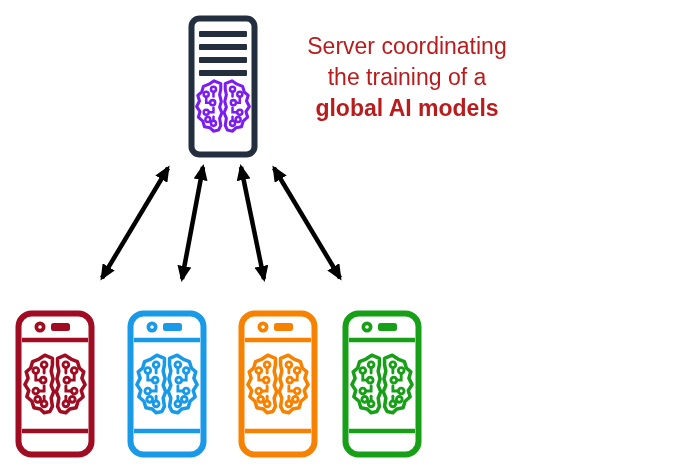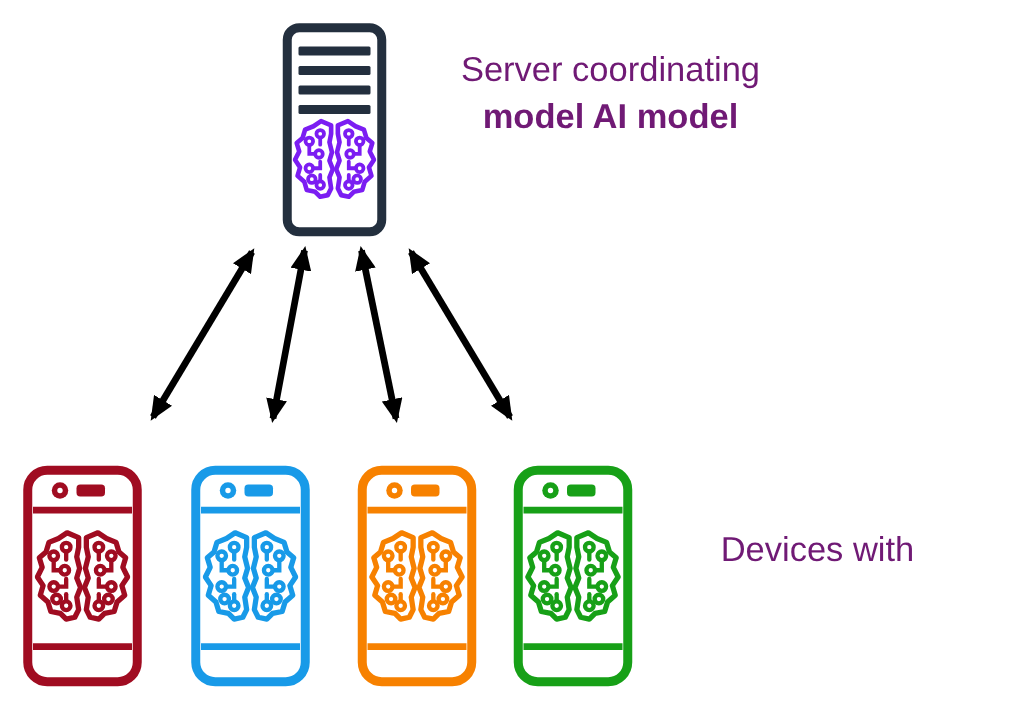--- a/index.html
+++ b/index.html
@@ -7,21 +7,21 @@
   body { font-family: "Liberation Sans", sans-serif; }
   .canvas {
     position: relative;
     width: 680px;
     height: 474px;
     background: #ffffff;
     overflow: hidden;
   }
   .abs { position: absolute; }
   .label {
-    color: #701a75;
+    color: #b91c1c;
     font-size: 23px;
     line-height: 31px;
     text-align: center;
     white-space: nowrap;
   }
   .label .bold { font-weight: bold; }
   svg { display: block; }
   .arrows-overlay { pointer-events: none; }
 </style>
 </head>
@@ -78,21 +78,22 @@
       <rect x="11" y="16" width="48" height="6" rx="1"></rect>
       <rect x="11" y="29" width="48" height="6" rx="1"></rect>
       <rect x="11" y="42" width="48" height="6" rx="1"></rect>
       <rect x="11" y="55" width="48" height="6" rx="1"></rect>
     </g>
     <use href="#brain-sym" xlink:href="#brain-sym" x="7" y="63" width="56" height="56" style="color: rgb(123, 29, 242);"></use>
   </svg>
 
   <div class="abs label" style="left:281px; top:31px; width:252px;">
     <div>Server coordinating</div>
-    <div class="bold">model AI model</div>
+    <div>the training of a</div>
+    <div class="bold">global AI models</div>
   </div>
 
   <svg class="abs arrows-overlay" style="left: 0px; top: 0px; color: rgb(0, 0, 0);" width="680" height="474" viewBox="0 0 680 474">
     <defs>
       <marker id="ah" viewBox="0 0 16 14" markerWidth="16" markerHeight="14" refX="13" refY="7" orient="auto-start-reverse" markerUnits="userSpaceOnUse">
         <path d="M0 0 L16 7 L0 14 Z" fill="currentColor"></path>
       </marker>
     </defs>
     <g stroke="currentColor" stroke-width="4.5">
       <line x1="168" y1="168" x2="102" y2="278" marker-start="url(#ah)" marker-end="url(#ah)"></line>
@@ -109,16 +110,15 @@
     <use href="#phone-sym" xlink:href="#phone-sym" width="80" height="148"></use>
   </svg>
   <svg class="abs" style="left: 238px; top: 310px; color: rgb(247, 129, 0);" width="80" height="148" viewBox="0 0 80 148">
     <use href="#phone-sym" xlink:href="#phone-sym" width="80" height="148"></use>
   </svg>
   <svg class="abs" style="left: 342px; top: 310px; color: rgb(23, 160, 23);" width="80" height="148" viewBox="0 0 80 148">
     <use href="#phone-sym" xlink:href="#phone-sym" width="80" height="148"></use>
   </svg>
 
   <div class="abs label" style="left:435px; top:351px; width:220px;">
-    <div>Devices with</div>
   </div>
 
 </div>
 
 </body></html>

